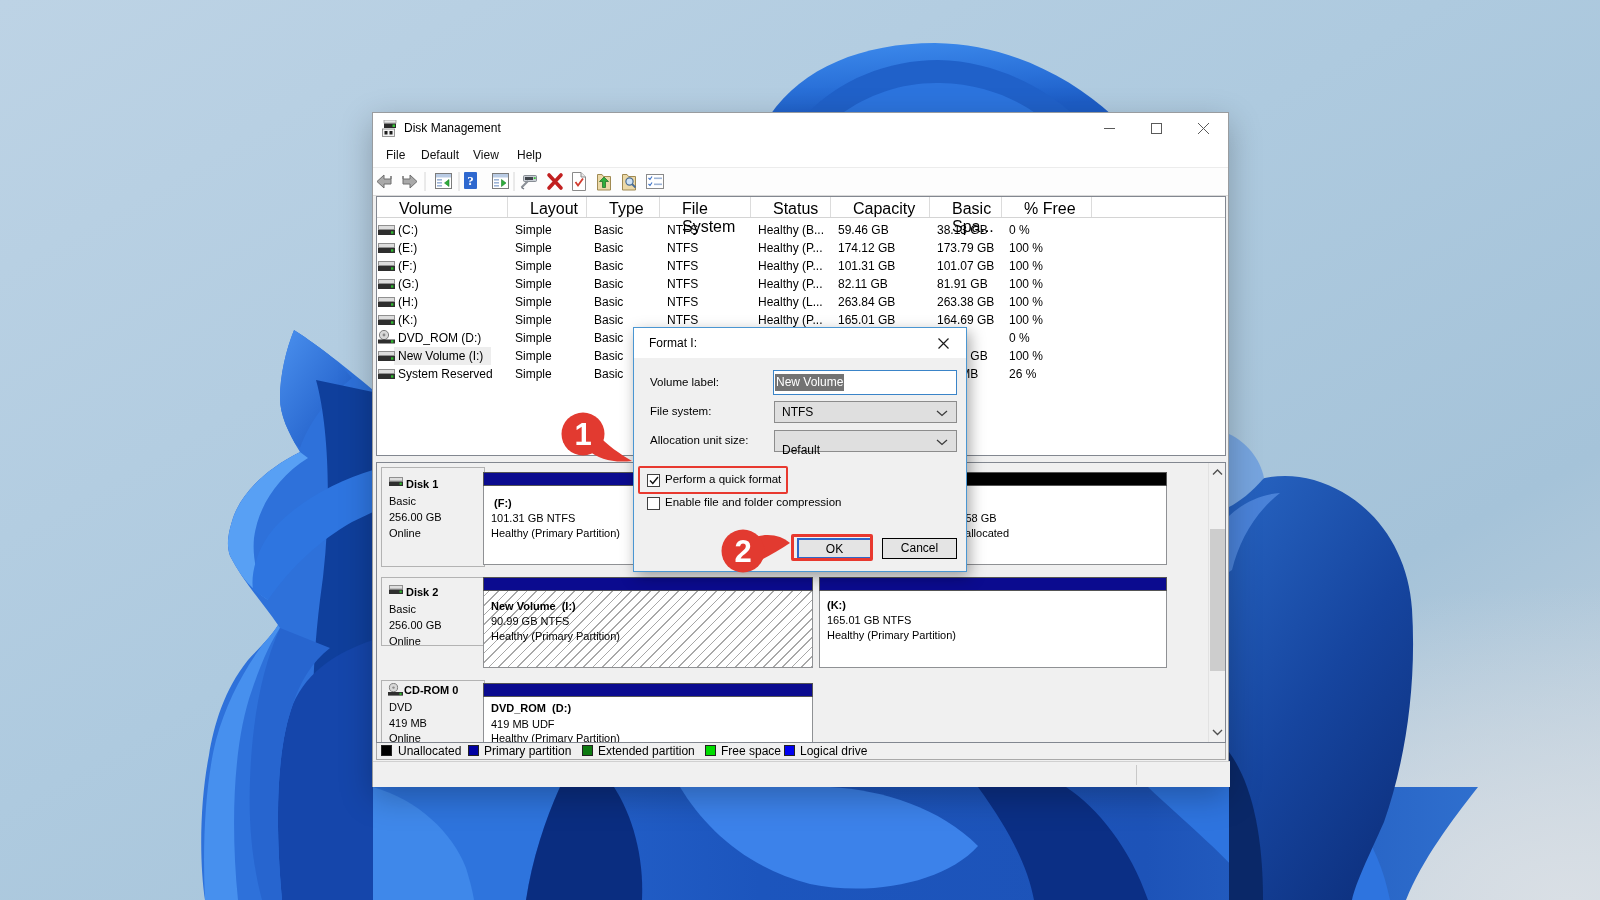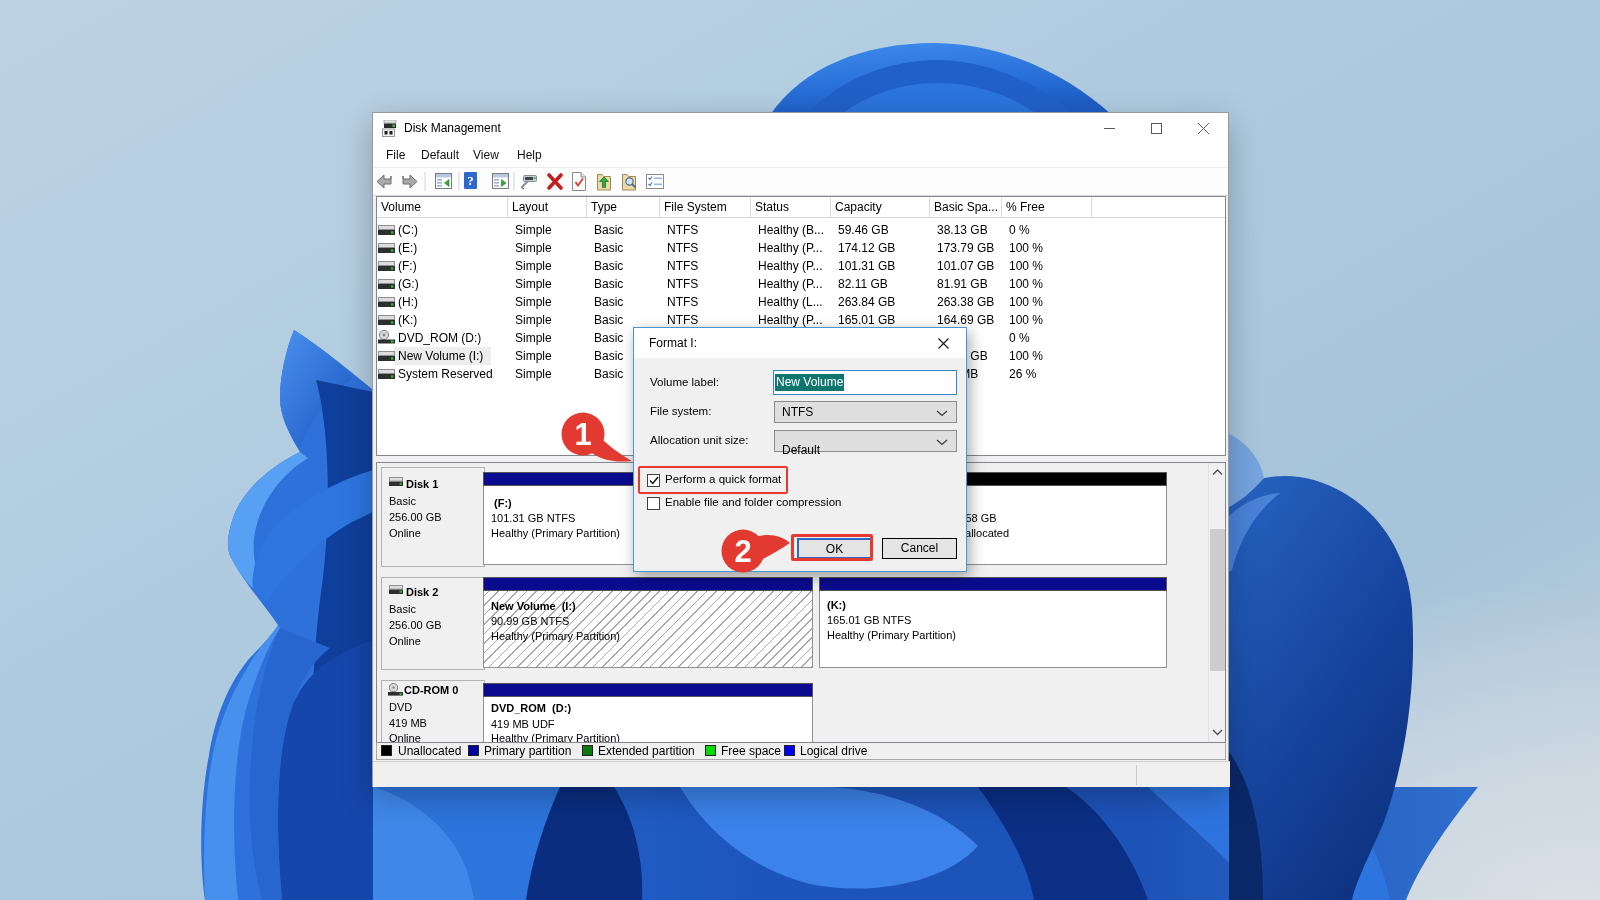--- a/index.html
+++ b/index.html
@@ -8,21 +8,21 @@
 #wall { position:absolute; left:0; top:0; }
 .abs { position:absolute; }
 #win { position:absolute; left:372px; top:112px; width:857px; height:675px;
   background:#f0f0f0; border:1px solid #999c9f; box-shadow:0 10px 30px rgba(0,0,0,0.25); }
 #titlebar { position:absolute; left:0; top:0; width:100%; height:30px; background:#fff; }
 #title-text { position:absolute; left:31px; top:8px; font-size:12px; color:#000000; }
 #menubar { position:absolute; left:0; top:30px; width:100%; height:24px; background:#fff; font-size:12px; color:#111; }
 #menubar span { position:absolute; top:5px; }
 #toolbar { position:absolute; left:0; top:54px; width:100%; height:29px; background:#fdfdfd; border-top:1px solid #ececec; border-bottom:1px solid #d9d9d9; }
 #toppane { position:absolute; left:3px; top:83px; width:850px; height:260px; background:#fff; border:1px solid #828790; }
-.hcell { position:absolute; top:0; height:20px; border-right:1px solid #dcdcdc; font-size:12px; color:#000; padding:3px 0 0 4px; background:#fff; }
+.hcell { position:absolute; top:0; height:20px; border-right:1px solid #dcdcdc; font-size:16px; color:#000; padding:3px 0 0 22px; background:#fff; }
 #lhdr { position:absolute; left:0; top:0; width:848px; height:21px; background:#fff; border-bottom:1px solid #d4d4d4; }
 .lrow { position:absolute; left:0; width:848px; height:18px; font-size:12px; color:#000; }
 .lrow div { position:absolute; top:2px; white-space:nowrap; }
 .dicon { position:absolute; left:1px; top:4px; width:17px; height:10px; }
 #splitter { position:absolute; left:0; top:346px; width:100%; height:4px; background:#f0f0f0; }
 #botpane { position:absolute; left:3px; top:349px; width:850px; height:281px; background:#f0f0f0; border:1px solid #828790; overflow:hidden; }
 #legend { position:absolute; left:3px; top:630px; width:850px; height:17px; background:#f0f0f0; border:1px solid #a9a9a9; border-top:none; font-size:12px; color:#000; }
 .lsq { position:absolute; top:2px; width:11px; height:11px; border:1px solid #222; }
 .ltx { position:absolute; top:1px; }
 #statusbar { position:absolute; left:0px; top:648px; width:857px; height:26px; background:#f0f0f0; border-top:1px solid #d0d0d0; }
@@ -379,21 +379,21 @@
       <div class="ptext" style="top:24px;font-weight:bold;">&nbsp;(F:)</div>
       <div class="ptext" style="top:39px;">101.31 GB NTFS</div>
       <div class="ptext" style="top:54px;">Healthy (Primary Partition)</div>
     </div>
     <div class="pbox" style="left:558px;top:9px;width:232px;height:93px;">
       <div class="pband" style="width:232px;background:#000;"></div>
       <div class="ptext" style="left:8px;top:39px;">154.58 GB</div>
       <div class="ptext" style="left:15px;top:54px;">Unallocated</div>
     </div>
 
-    <div class="dlabel" style="top:114px;height:93px;padding-left:23px;">
+    <div class="dlabel" style="top:114px;height:69px;padding-left:23px;">
       <svg class="abs" style="left:7px;top:7px;" width="14" height="10" viewBox="0 0 14 10">
           <rect x="0.5" y="0.5" width="13" height="3.6" fill="#ddd" stroke="#909090"></rect>
           <rect x="0" y="4.6" width="14" height="4.4" fill="#2e2e2e"></rect>
           <rect x="10.6" y="5.6" width="2.2" height="2.2" fill="#2db82d"></rect>
         </svg>
       <div class="abs b" style="left:24px;top:8px;">Disk 2</div>
       <div class="abs" style="left:7px;top:25px;">Basic</div>
       <div class="abs" style="left:7px;top:41px;">256.00 GB</div>
       <div class="abs" style="left:7px;top:57px;">Online</div>
     </div>
@@ -459,21 +459,21 @@
   <div id="dlg-title">
     <div class="abs" style="left:15px;top:8px;">Format I:</div>
     <svg class="abs" style="left:303px;top:9px;" width="13" height="13" viewBox="0 0 13 13">
         <path d="M1.5,1.5 L11.5,11.5 M11.5,1.5 L1.5,11.5" stroke="#1a1a1a" stroke-width="1.2"></path>
       </svg>
   </div>
   <div class="dlg-label" style="top:48px;">Volume label:</div>
   <div class="dlg-label" style="top:77px;">File system:</div>
   <div class="dlg-label" style="top:106px;">Allocation unit size:</div>
   <div class="abs" style="left:139px;top:42px;width:184px;height:25px;background:#fff;border:1px solid #3a84c8;">
-    <span style="position:absolute;left:1px;top:3px;background:#0f766e;color:#fff;font-size:12px;padding:1px 1px 2px 1px;">New Volume</span>
+    <span style="position:absolute;left:1px;top:3px;background:#737373;color:#fff;font-size:12px;padding:1px 1px 2px 1px;">New Volume</span>
   </div>
   <div class="combo" style="top:73px;">
     <div class="abs" style="left:7px;top:3px;">NTFS</div>
     <svg class="abs" style="left:161px;top:8px;" width="12" height="7" viewBox="0 0 12 7">
         <path d="M1,1 L6,5.5 L11,1" stroke="#3c3c3c" stroke-width="1.3" fill="none"></path>
       </svg>
   </div>
   <div class="combo" style="top:102px;">
     <div class="abs" style="left:7px;top:12px;">Default</div>
     <svg class="abs" style="left:161px;top:8px;" width="12" height="7" viewBox="0 0 12 7">

